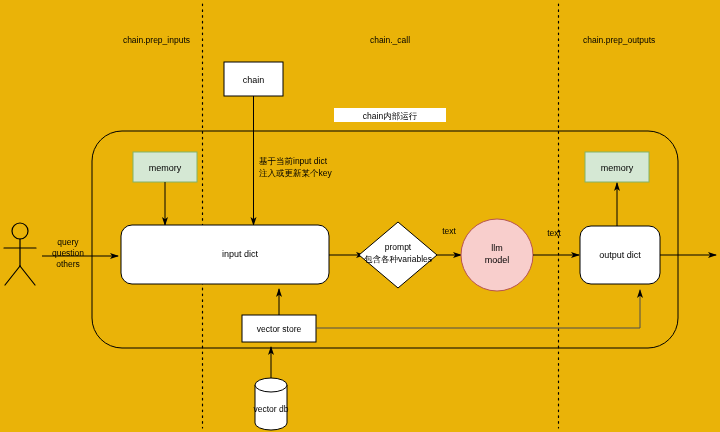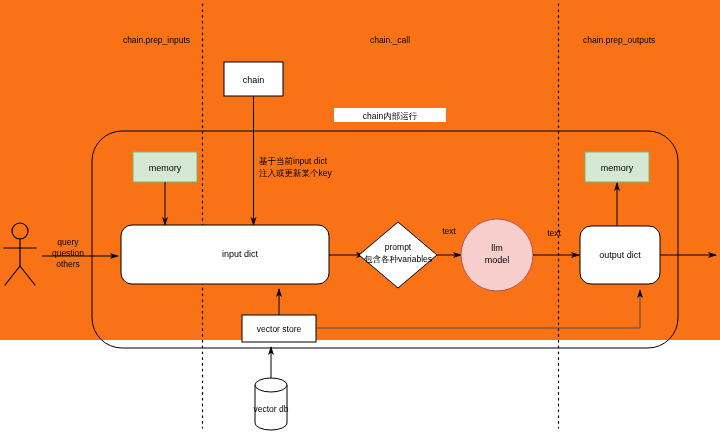--- a/index.html
+++ b/index.html
@@ -9,22 +9,22 @@
   }
   body {
     width: 720px;
     height: 432px;
     font-family: "Liberation Sans", "DejaVu Sans", sans-serif;
     overflow: hidden;
   }
   #diagram-root {
     position: relative;
     width: 720px;
-    height: 340px;
-    background: #f97316;
+    height: 432px;
+    background: #eab308;
   }
   svg#diagram {
     display: block;
     width: 720px;
     height: 432px;
   }
   .shape-stroke {
     fill: none;
     stroke: #000000;
     stroke-width: 1;

